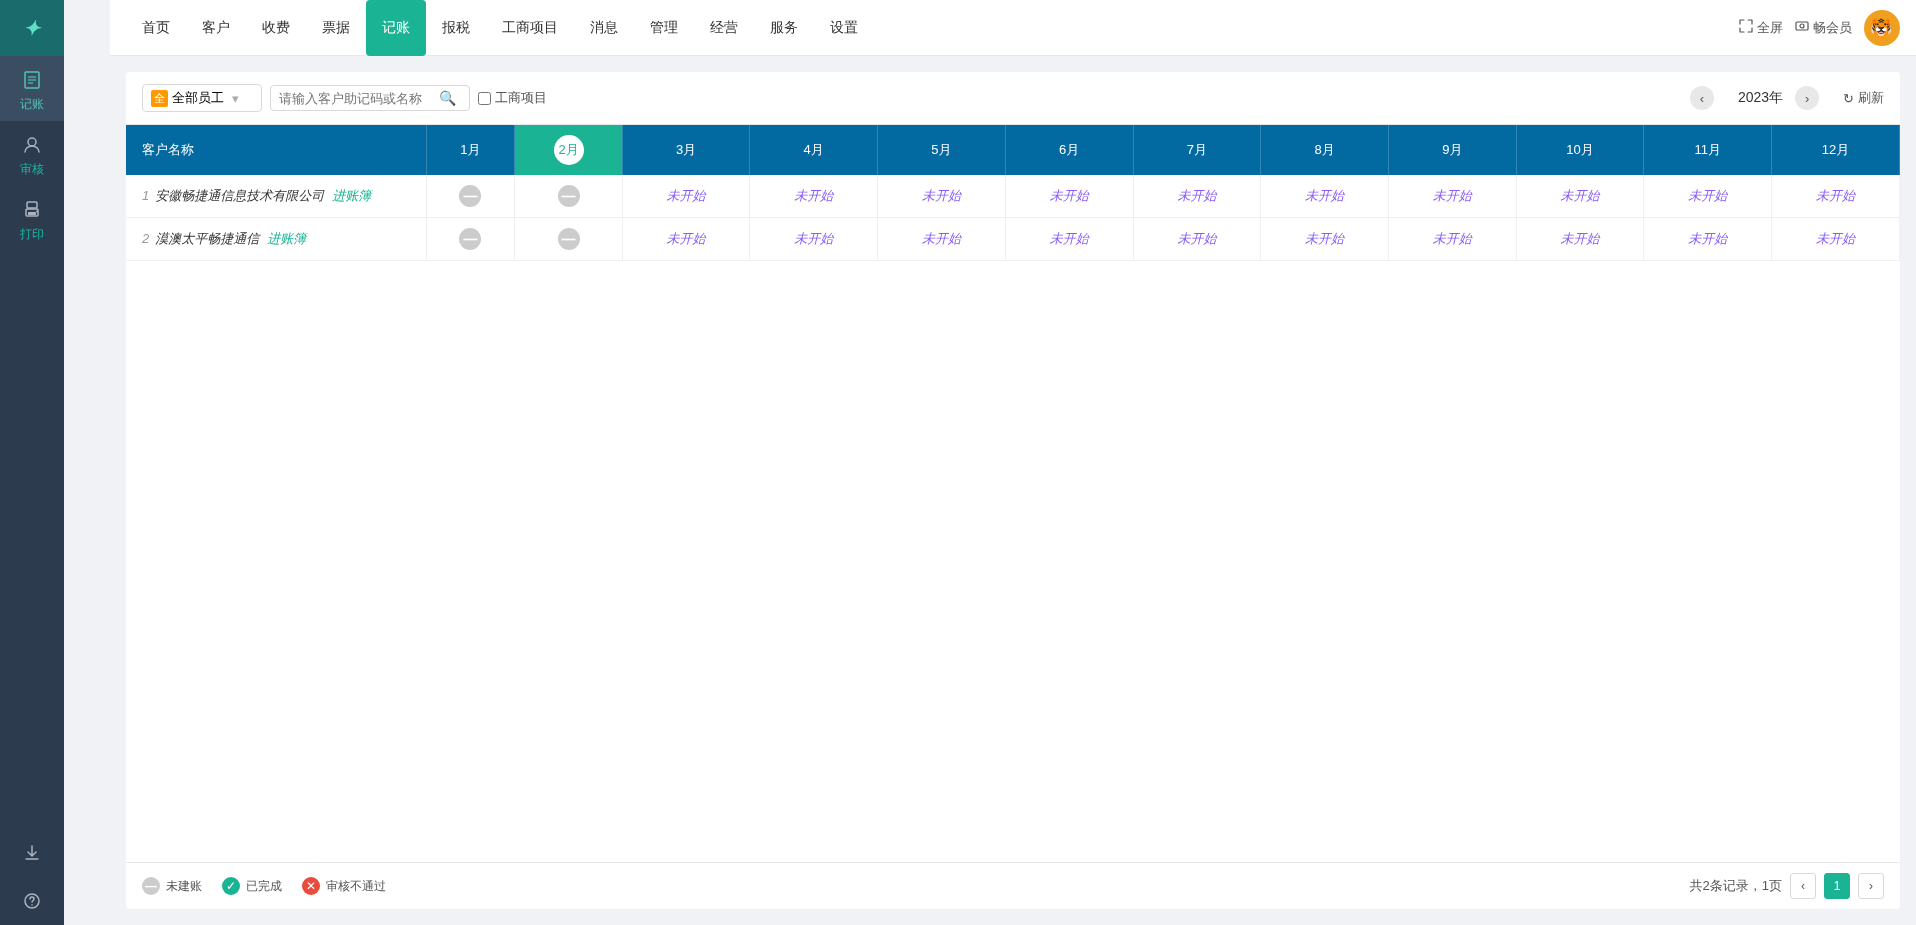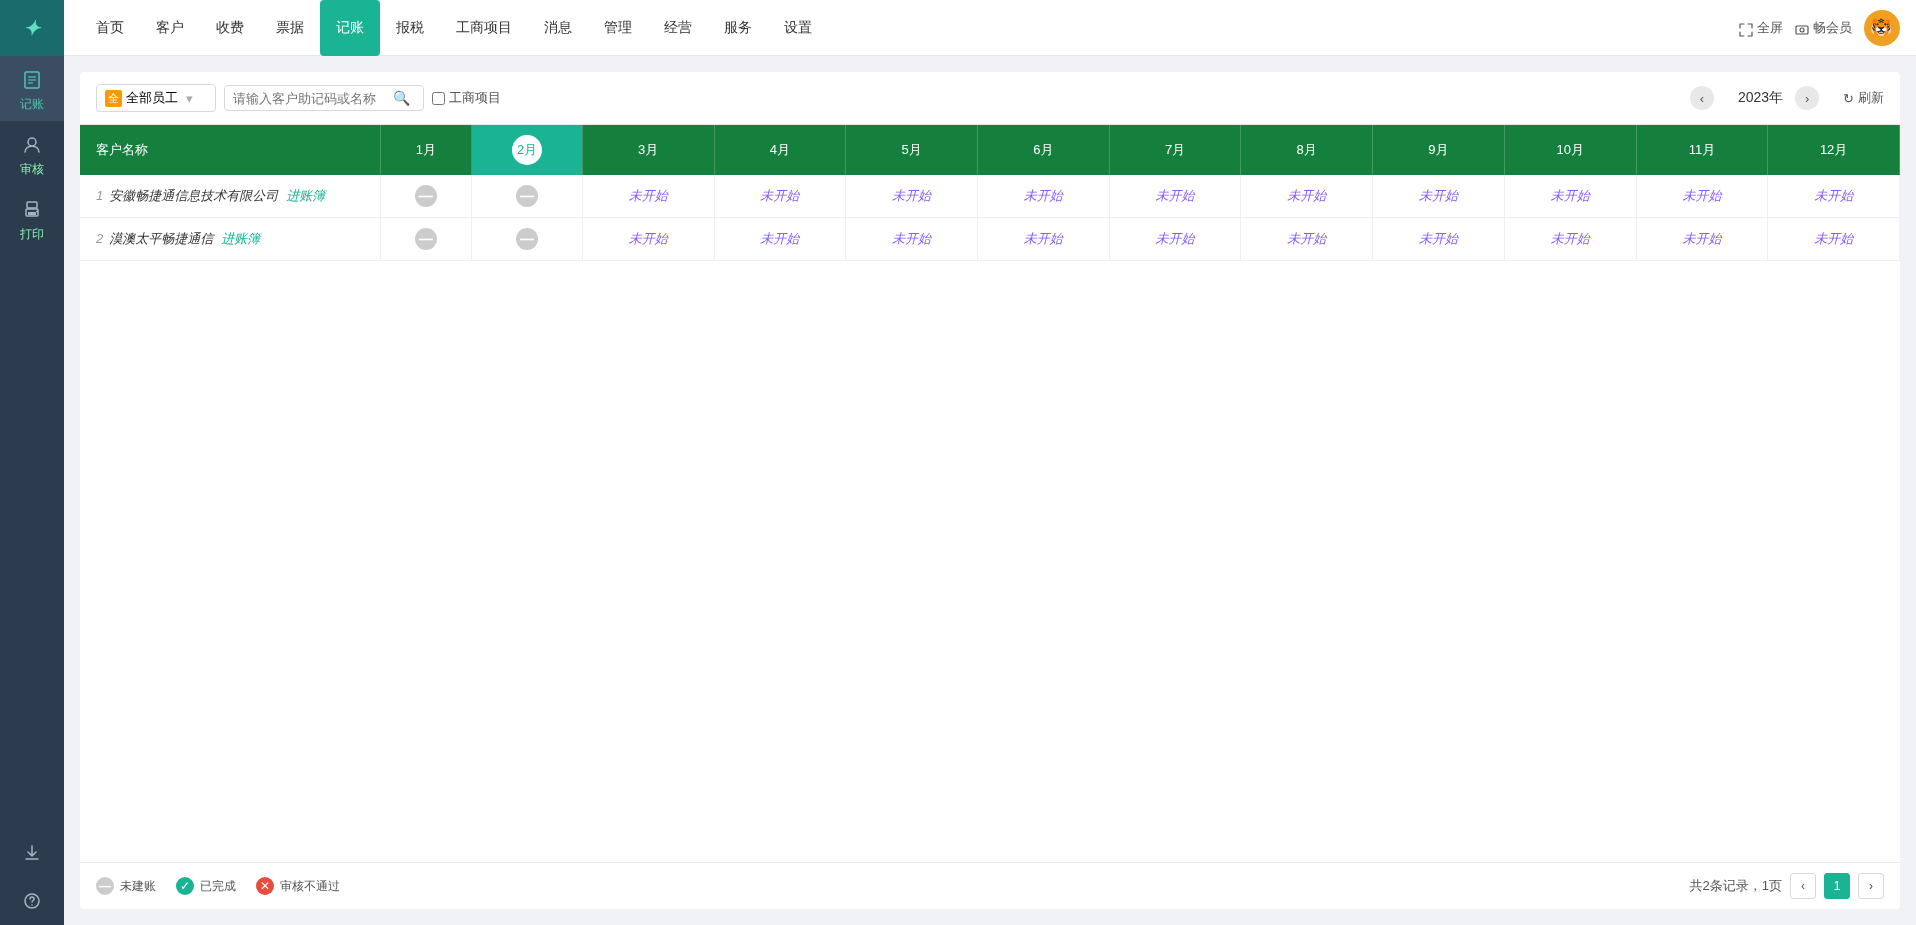--- a/index.html
+++ b/index.html
@@ -26,21 +26,21 @@
       font-size: 22px;
       font-style: italic;
       font-weight: bold;
     }
     .sidebar-item {
       width: 100%;
       display: flex;
       flex-direction: column;
       align-items: center;
       padding: 12px 0 8px;
-      color: #86efac;
+      color: #14b8a6;
       cursor: pointer;
       font-size: 12px;
     }
     .sidebar-item.active { background: #3a4d62; color: #4fc5b0; }
     .sidebar-icon {
       width: 24px;
       height: 24px;
       margin-bottom: 4px;
       display: flex;
       align-items: center;
@@ -51,20 +51,21 @@
       margin-top: auto;
       width: 100%;
     }
 
     
     .main-area {
       flex: 1;
       display: flex;
       flex-direction: column;
       overflow: hidden;
+      padding-left: 46px;
     }
     .topnav {
       height: 56px;
       background: #fff;
       display: flex;
       align-items: center;
       padding: 0 16px;
       border-bottom: 1px solid #e8e8e8;
       flex-shrink: 0;
     }
@@ -90,21 +91,21 @@
       border-radius: 4px;
     }
     .nav-right {
       display: flex;
       align-items: center;
       gap: 12px;
       margin-left: auto;
     }
     .nav-btn {
       display: flex;
-      align-items: flex-end;
+      align-items: flex-start;
       gap: 4px;
       color: #555;
       cursor: pointer;
       font-size: 13px;
     }
     .nav-avatar {
       width: 36px;
       height: 36px;
       border-radius: 50%;
       background: #f0a020;
@@ -227,21 +228,21 @@
     .table-wrap {
       flex: 1;
       overflow: auto;
     }
     table {
       width: 100%;
       border-collapse: collapse;
       min-width: 1200px;
     }
     thead tr {
-      background: #15803d;
+      background: #0369a1;
       color: #fff;
     }
     thead th {
       padding: 10px 8px;
       text-align: center;
       font-weight: normal;
       font-size: 13px;
       border-right: 1px solid rgba(255,255,255,0.2);
     }
     thead th:first-child {

